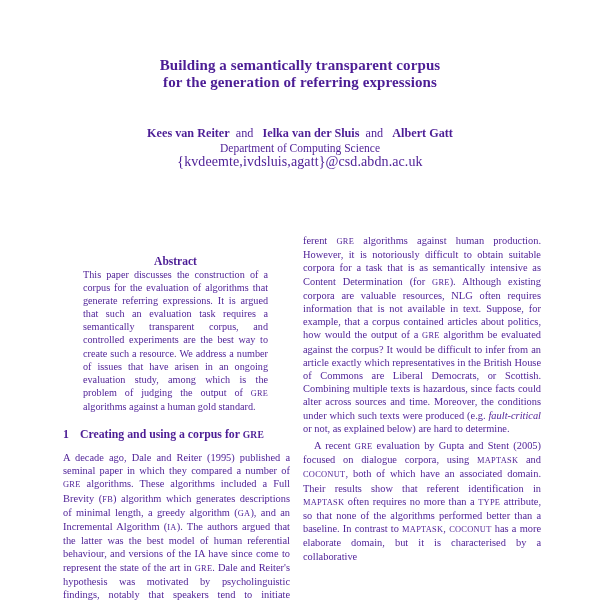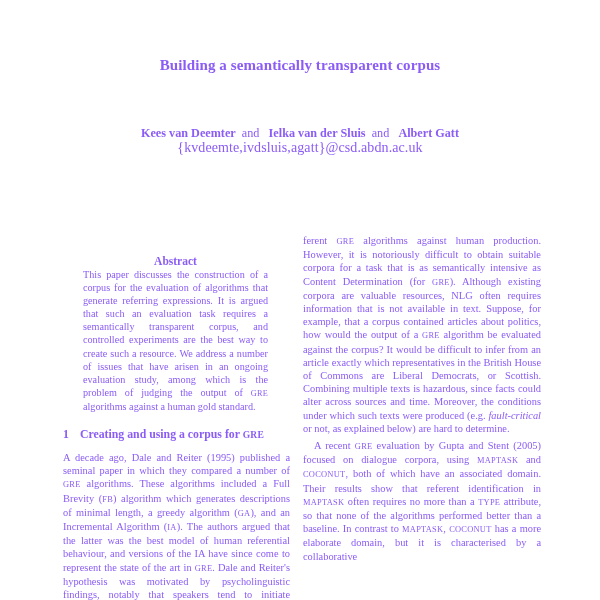--- a/index.html
+++ b/index.html
@@ -3,21 +3,21 @@
 <meta charset="utf-8">
 <style>
   html, body { margin: 0; padding: 0; background: #ffffff; }
   .page {
     position: relative;
     width: 600px;
     height: 600px;
     background: #ffffff;
     overflow: hidden;
     font-family: "Liberation Serif", "DejaVu Serif", serif;
-    color: #8b5cf6;
+    color: #4c1d95;
   }
   
   .header { position: absolute; top: 57px; left: 0; width: 600px; text-align: center; }
   .title-line {
     font-size: 15px;
     font-weight: bold;
     line-height: 16.5px;
     letter-spacing: 0.1px;
   }
   .author-block { position: absolute; top: 126px; left: 0; width: 600px; text-align: center; }
@@ -62,24 +62,26 @@
   .seg-i  { font-style: italic; font-family: Liberation Serif, serif; }
   .seg-sc { font-size: 81%; letter-spacing: 0.25px; }
 </style>
 </head>
 <body>
 
 <div class="page">
 
   <div class="header">
     <div class="title-line">Building a semantically transparent corpus</div>
+    <div class="title-line">for the generation of referring expressions</div>
   </div>
 
   <div class="author-block">
-    <div class="authors-line"><span class="seg-b">Kees van Deemter</span><span> and  </span><span class="seg-b">Ielka van der Sluis</span><span> and  </span><span class="seg-b">Albert Gatt</span></div>
+    <div class="authors-line"><span class="seg-b">Kees van Reiter</span><span> and  </span><span class="seg-b">Ielka van der Sluis</span><span> and  </span><span class="seg-b">Albert Gatt</span></div>
+    <div class="affil-line">Department of Computing Science</div>
     <div class="email-line">{kvdeemte,ivdsluis,agatt}@csd.abdn.ac.uk</div>
   </div>
 
   <div class="col col-left">
     <div class="abstract-heading">Abstract</div>
     <p class="abstract-body"><span>This paper discusses the construction of a corpus for the evaluation of algorithms that generate referring expressions.  It is argued that such an evaluation task requires a semantically transparent corpus, and controlled experiments are the best way to create such a resource. We address a number of issues that have arisen in an ongoing evaluation study, among which is the problem of judging the output of </span><span class="seg-sc">GRE</span><span> algorithms against a human gold standard.</span></p>
 
     <div class="section-heading">
       <span class="section-number">1</span><span><span>Creating and using a corpus for </span><span class="seg-sc">GRE</span></span>
     </div>

